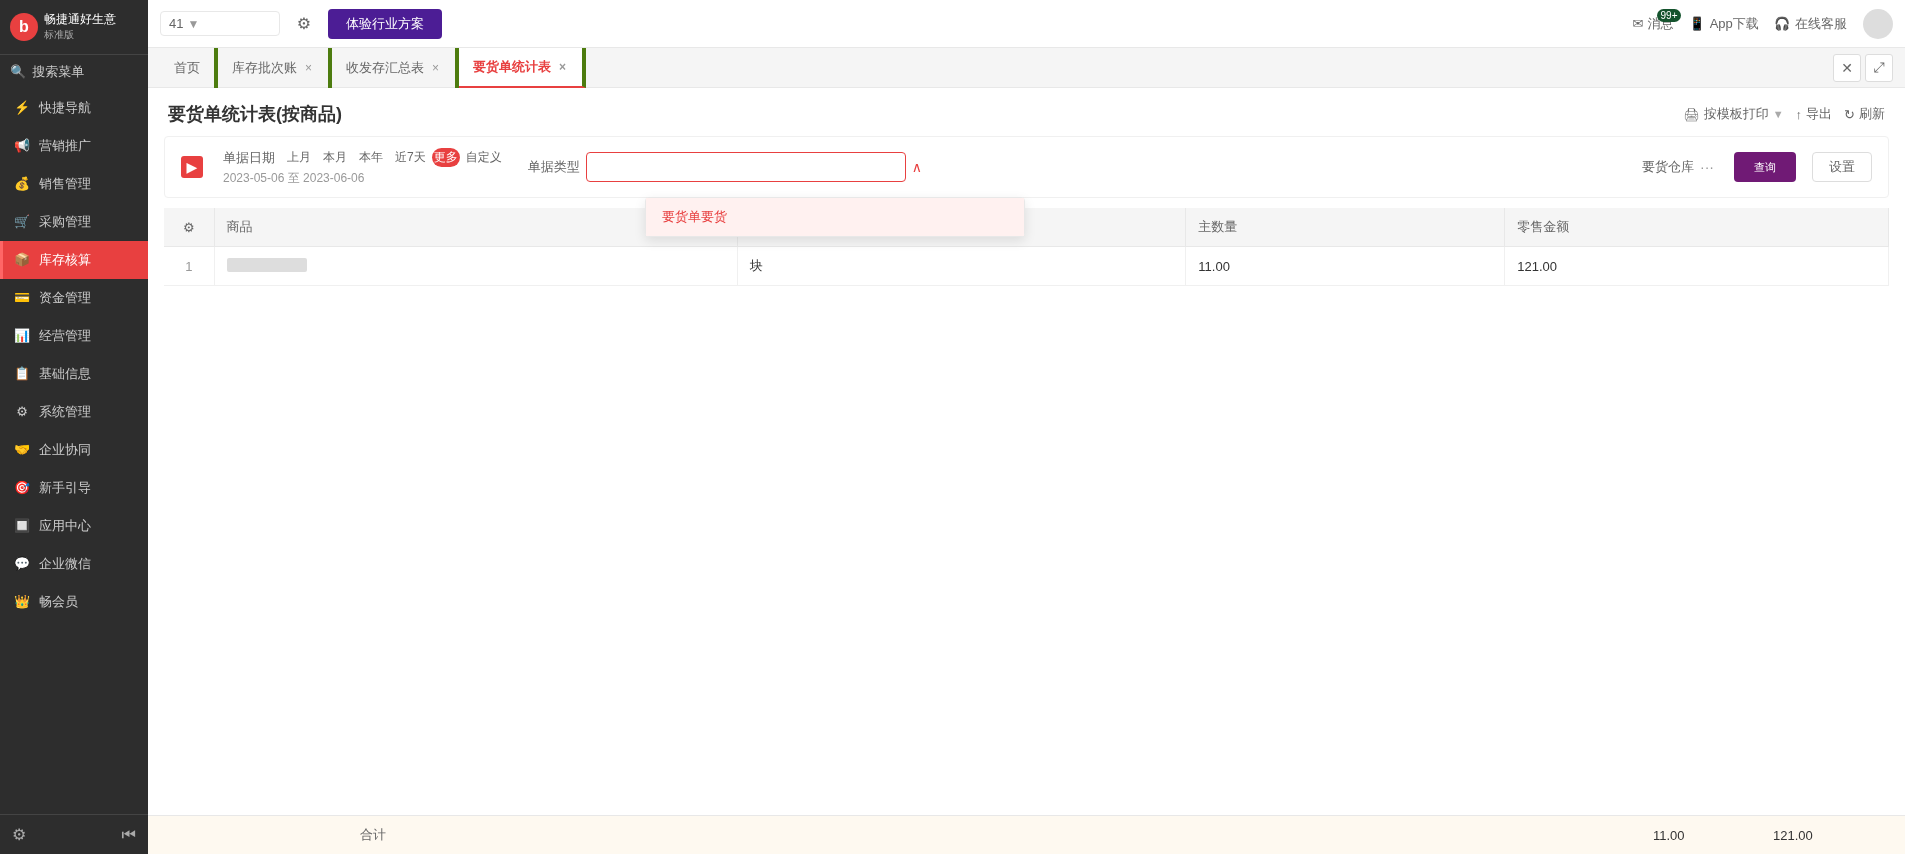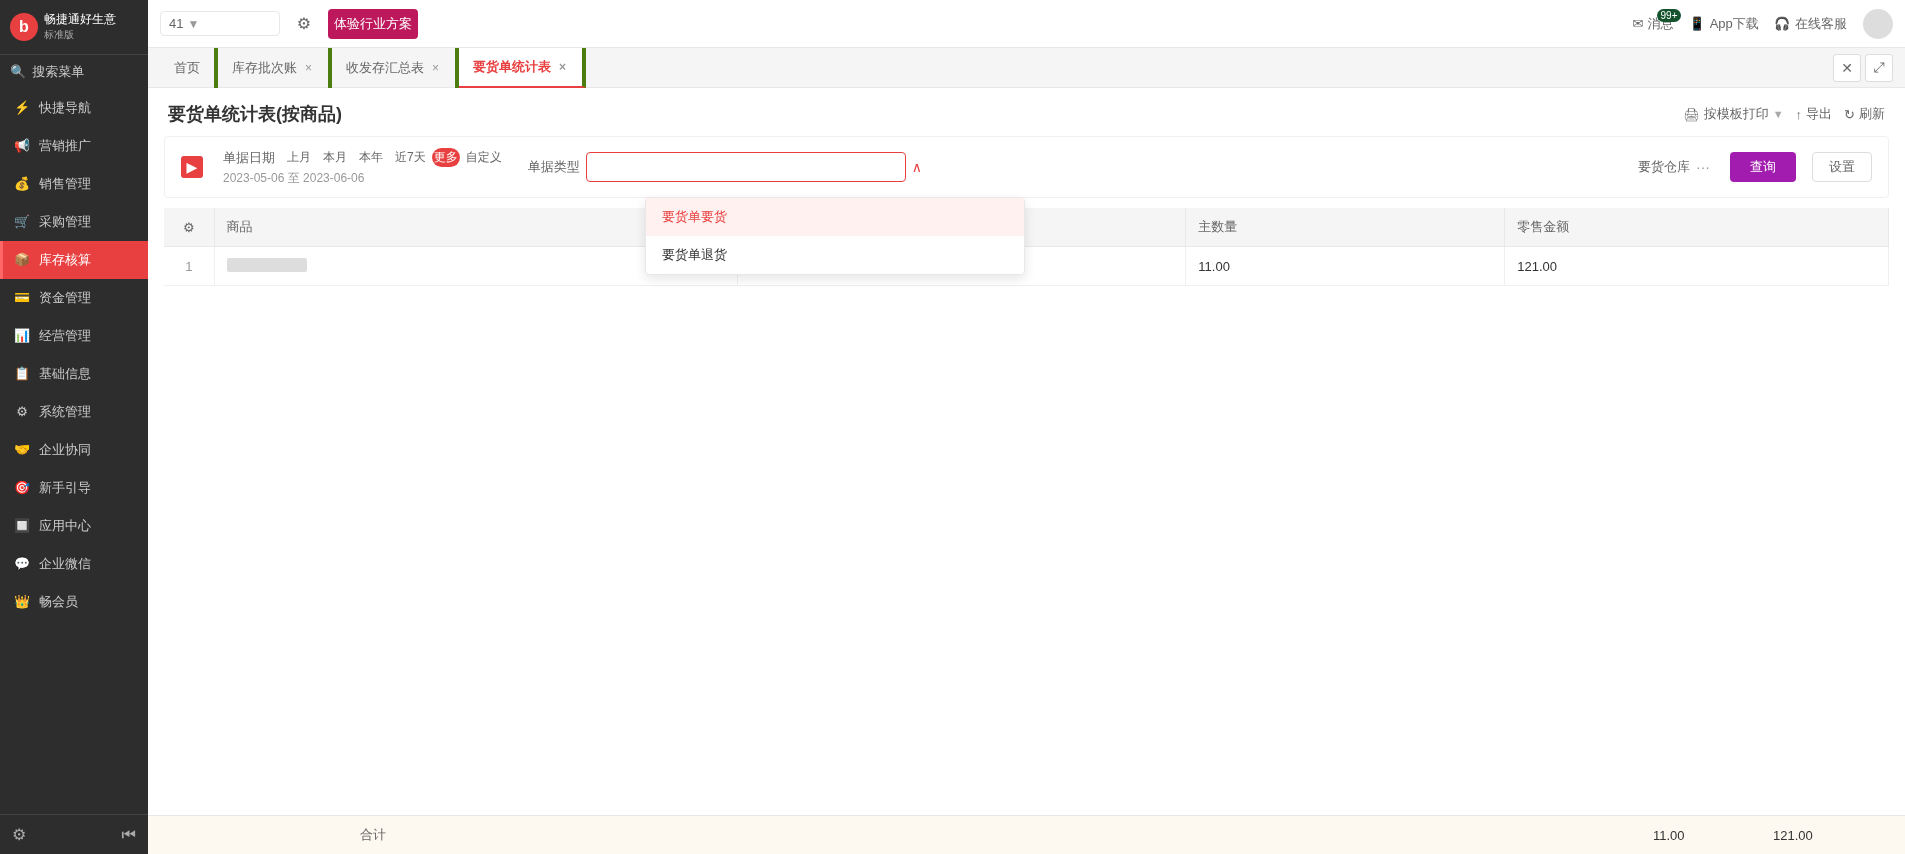--- a/index.html
+++ b/index.html
@@ -113,25 +113,25 @@
       width: 32px;
       height: 32px;
       display: flex;
       align-items: center;
       justify-content: center;
       cursor: pointer;
       color: #666;
       font-size: 16px;
     }
     .trial-btn {
-      background: #be185d;
+      background: #4c1d95;
       color: #fff;
       border: none;
       border-radius: 4px;
-      padding: 6px 6px;
+      padding: 6px 18px;
       font-size: 13px;
       cursor: pointer;
     }
     .top-bar-right {
       display: flex;
       align-items: center;
       gap: 16px;
     }
     .top-right-item {
       display: flex;
@@ -344,26 +344,26 @@
       align-items: center;
       gap: 6px;
       margin-left: 20px;
     }
     .warehouse-more {
       color: #999;
       font-size: 14px;
       cursor: pointer;
     }
     .query-btn {
-      background: #a21caf;
+      background: #701a75;
       color: #fff;
       border: none;
       border-radius: 4px;
       padding: 6px 20px;
-      font-size: 13px;
+      font-size: 11px;
       cursor: pointer;
       margin-left: auto;
     }
     .set-btn {
       border: 1px solid #ddd;
       background: #fff;
       color: #666;
       border-radius: 4px;
       padding: 5px 16px;
       font-size: 13px;
@@ -636,23 +636,20 @@
 
         <div style="margin-left:auto;display:flex;gap:8px;">
           <button class="query-btn">查询</button>
           <button class="set-btn">设置</button>
         </div>
       </div>
 
       <div class="dropdown-overlay">
         <div class="dropdown-item selected">
           <span>要货单要货</span>
-        </div>
-        <div class="dropdown-item">
-          <span>要货单退货</span>
         </div>
       </div>
     </div>
 
     <div class="table-container">
       <table class="data-table">
         <thead>
           <tr>
             <th>⚙</th>
             <th>商品</th>

